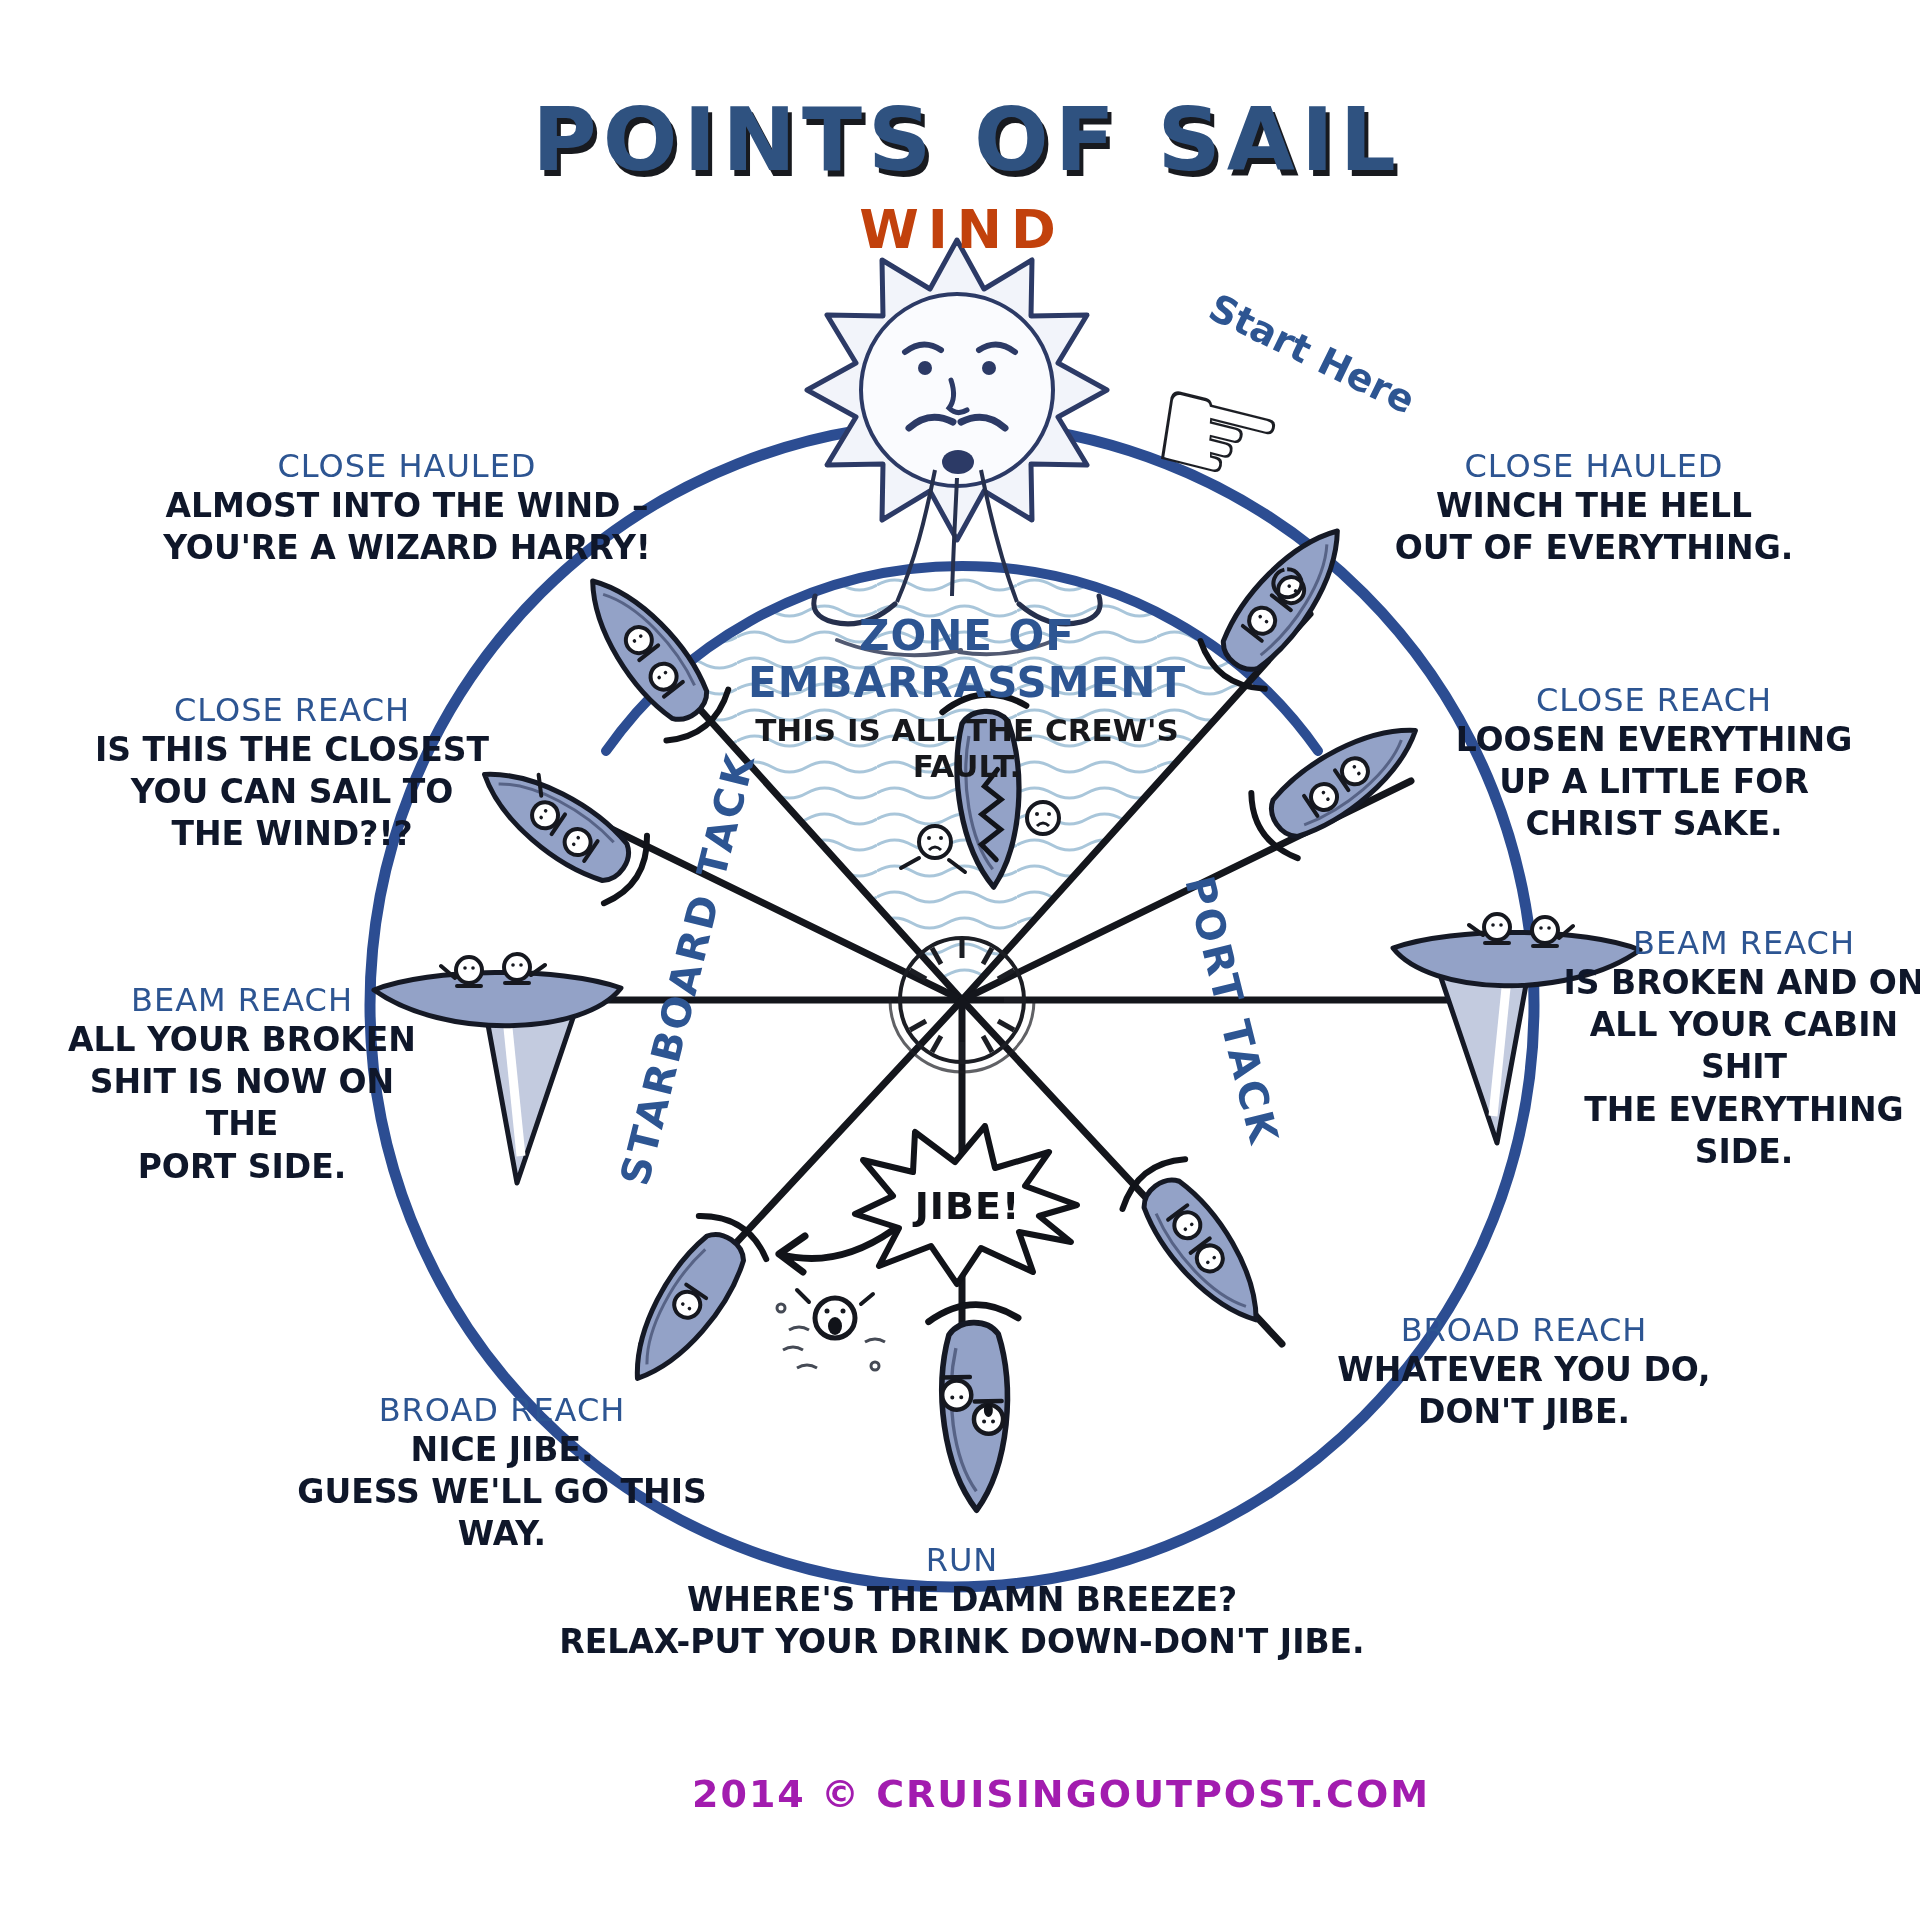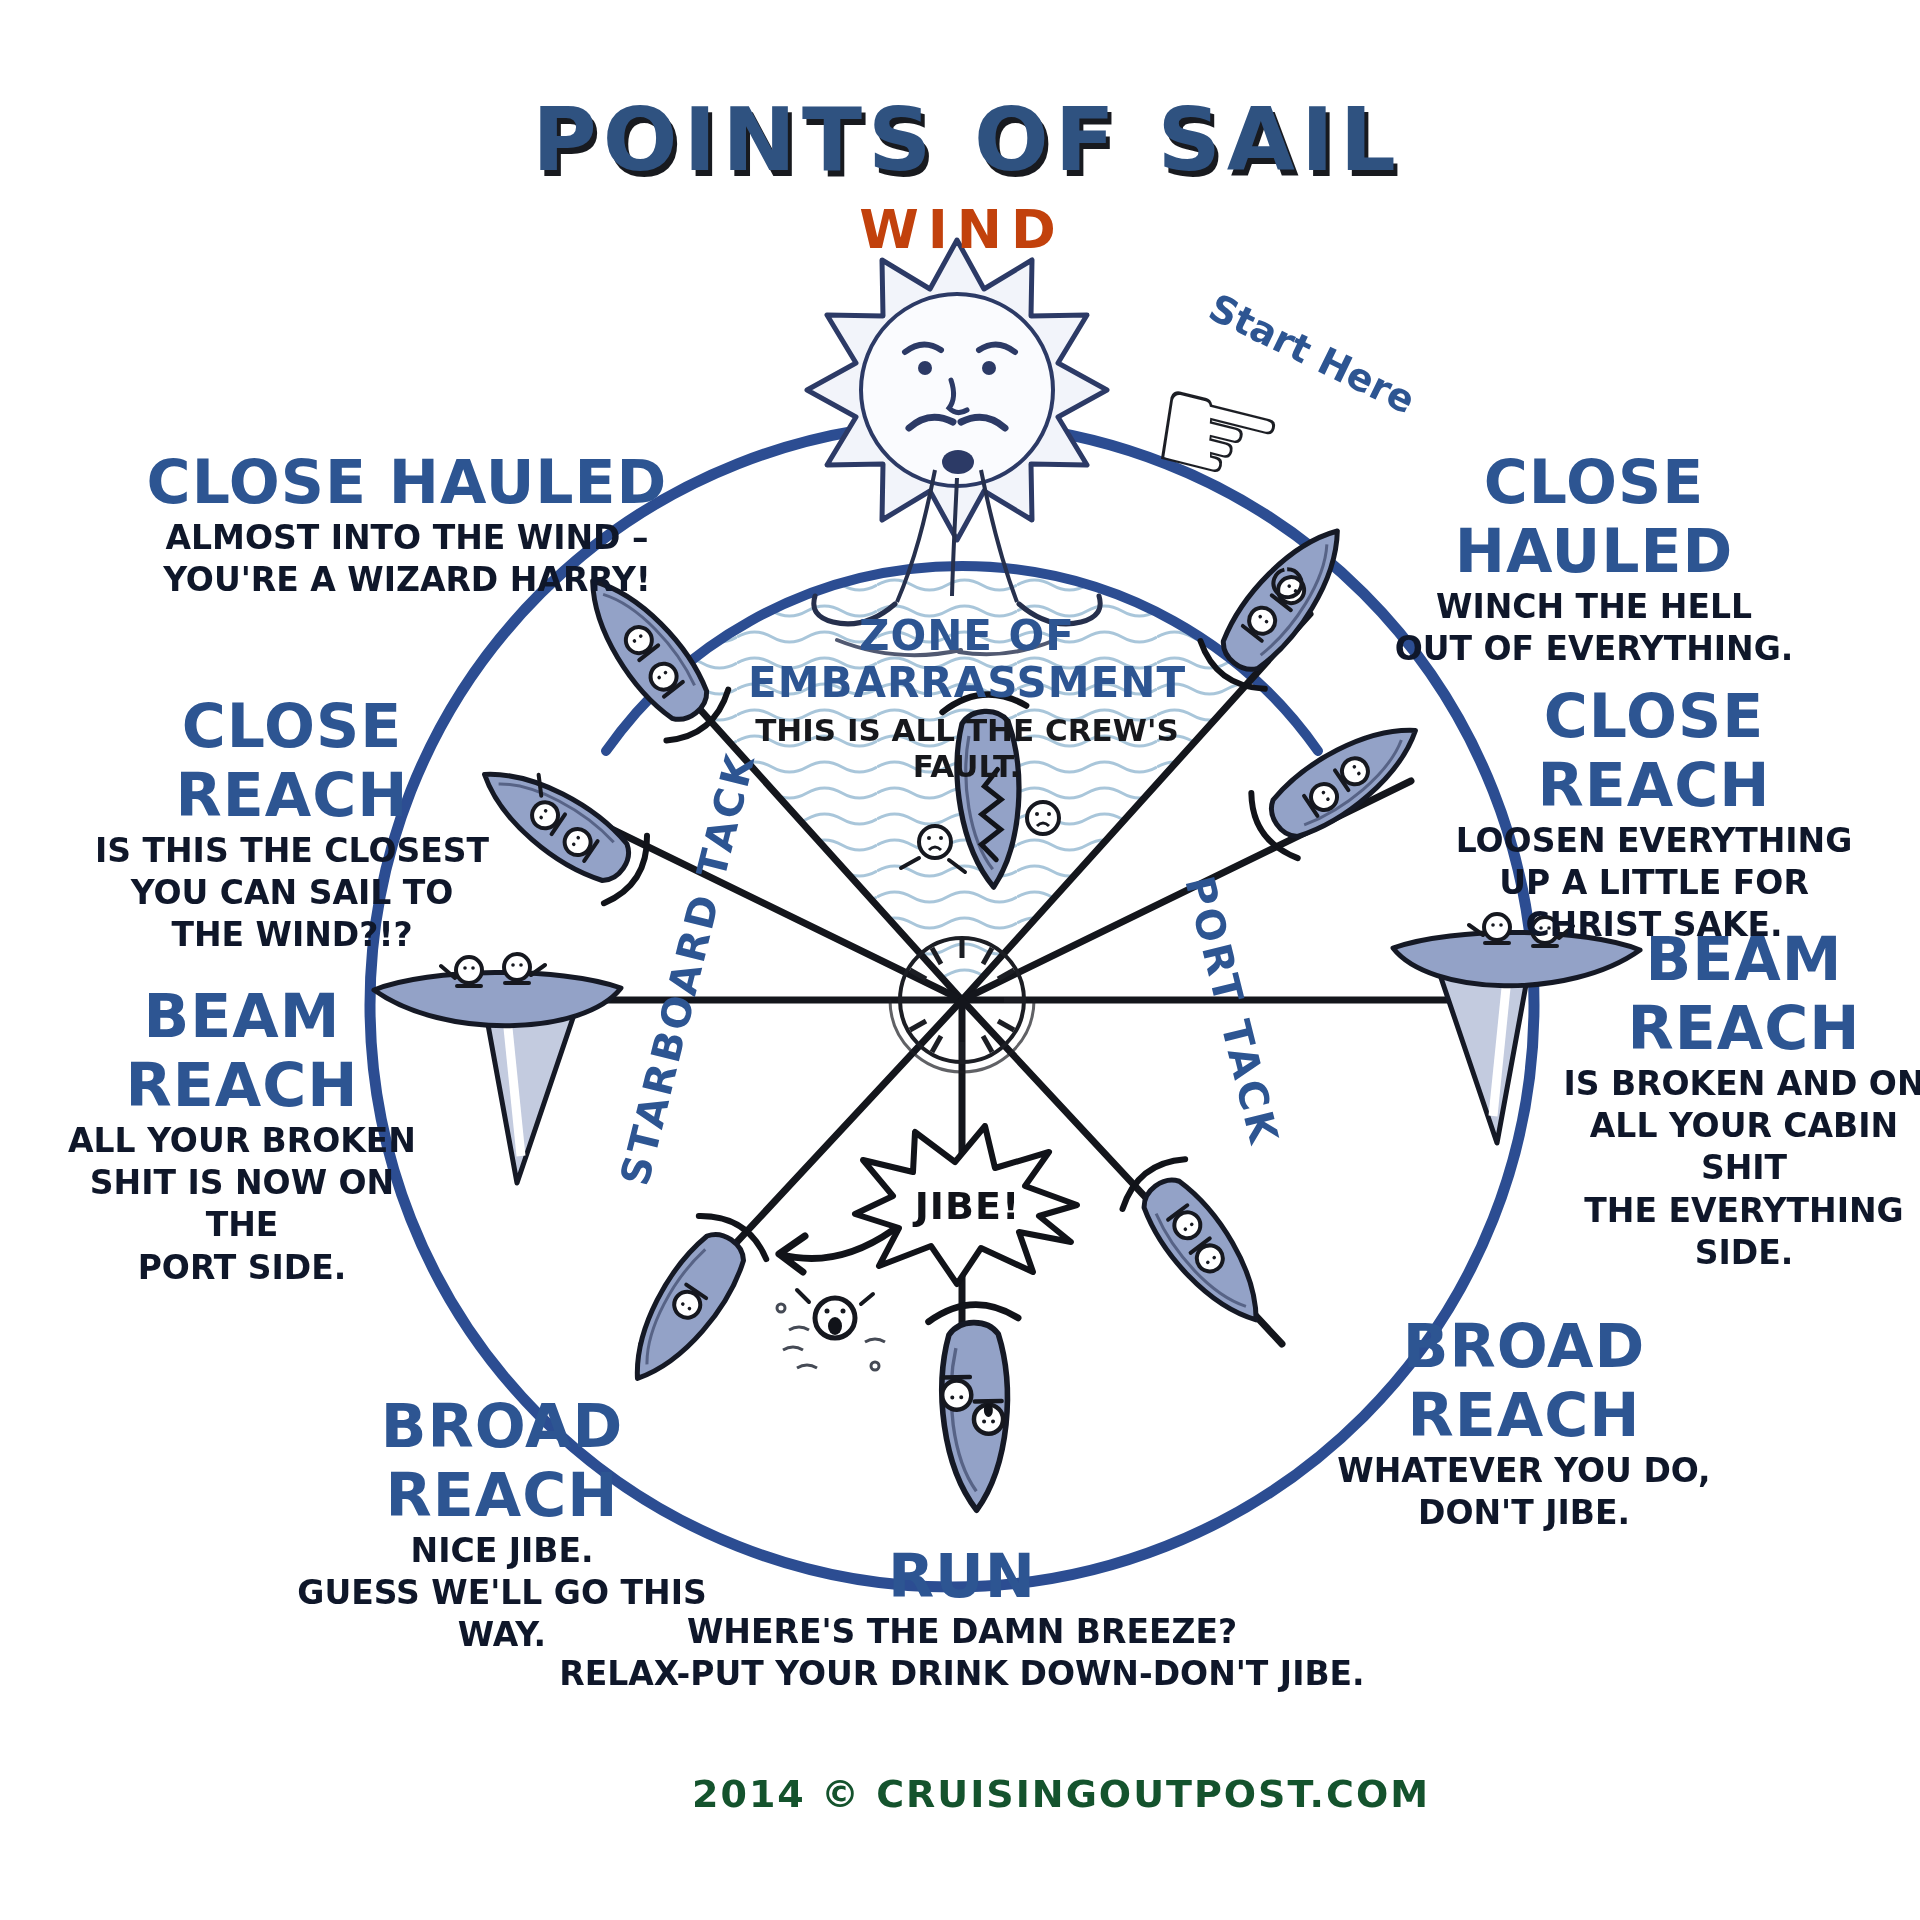--- a/index.html
+++ b/index.html
@@ -2,34 +2,34 @@
 <html><head>
 <meta charset="utf-8">
 <style>
   html,body{margin:0;padding:0;background:#ffffff;}
   #stage{
     position:relative;width:1920px;height:1920px;overflow:hidden;
     background:#ffffff;font-family:"DejaVu Sans", sans-serif;margin-left:37px;
   }
   #art{position:absolute;left:0;top:0;width:1920px;height:1920px;}
   .lbl{position:absolute;text-align:center;}
-  .h{color:#2d5592;font-size:60px;font-weight:700;letter-spacing:1px;line-height:1.15;}
+  .h{color:#2d5592;font-size:32px;font-weight:400;letter-spacing:1px;line-height:1.15;}
   .b{color:#0f172a;font-size:33px;font-weight:700;line-height:1.28;text-align:center;}
   .title{
     color:#2f5280;font-size:88px;font-weight:800;letter-spacing:6px;
     text-shadow:4px 6px 0 #181a1f;white-space:nowrap;
   }
   .windword{color:#c2410c;font-size:54px;font-weight:800;letter-spacing:9px;}
   .starthere{color:#2d5592;font-size:38px;font-weight:800;transform:rotate(26deg);}
   .hand{font-size:150px;color:#1c1e24;transform:rotate(14deg);line-height:1;}
   .tack{color:#2d5592;font-size:40px;font-weight:800;letter-spacing:3px;white-space:nowrap;}
   .zoneh{color:#2d5592;font-size:42px;font-weight:800;letter-spacing:1px;line-height:1.12;}
   .zoneb{color:#17181c;font-size:31px;font-weight:700;margin-top:6px;}
   .jibe{color:#111319;font-size:38px;font-weight:800;letter-spacing:1px;}
-  .footer{color:#14532d;font-size:38px;font-weight:700;letter-spacing:2px;white-space:nowrap;}
+  .footer{color:#a21caf;font-size:38px;font-weight:700;letter-spacing:2px;white-space:nowrap;}
 </style>
 </head>
 <body>
 
 <div id="stage">
 
   <svg id="art" viewBox="0 0 1920 1920">
     <defs>
       <pattern id="waves" width="140" height="26" patternUnits="userSpaceOnUse">
         <path d="M0,13 q17.5,-10 35,0 t35,0 t35,0 t35,0" fill="none" stroke="#a9c6da" stroke-width="3"></path>

